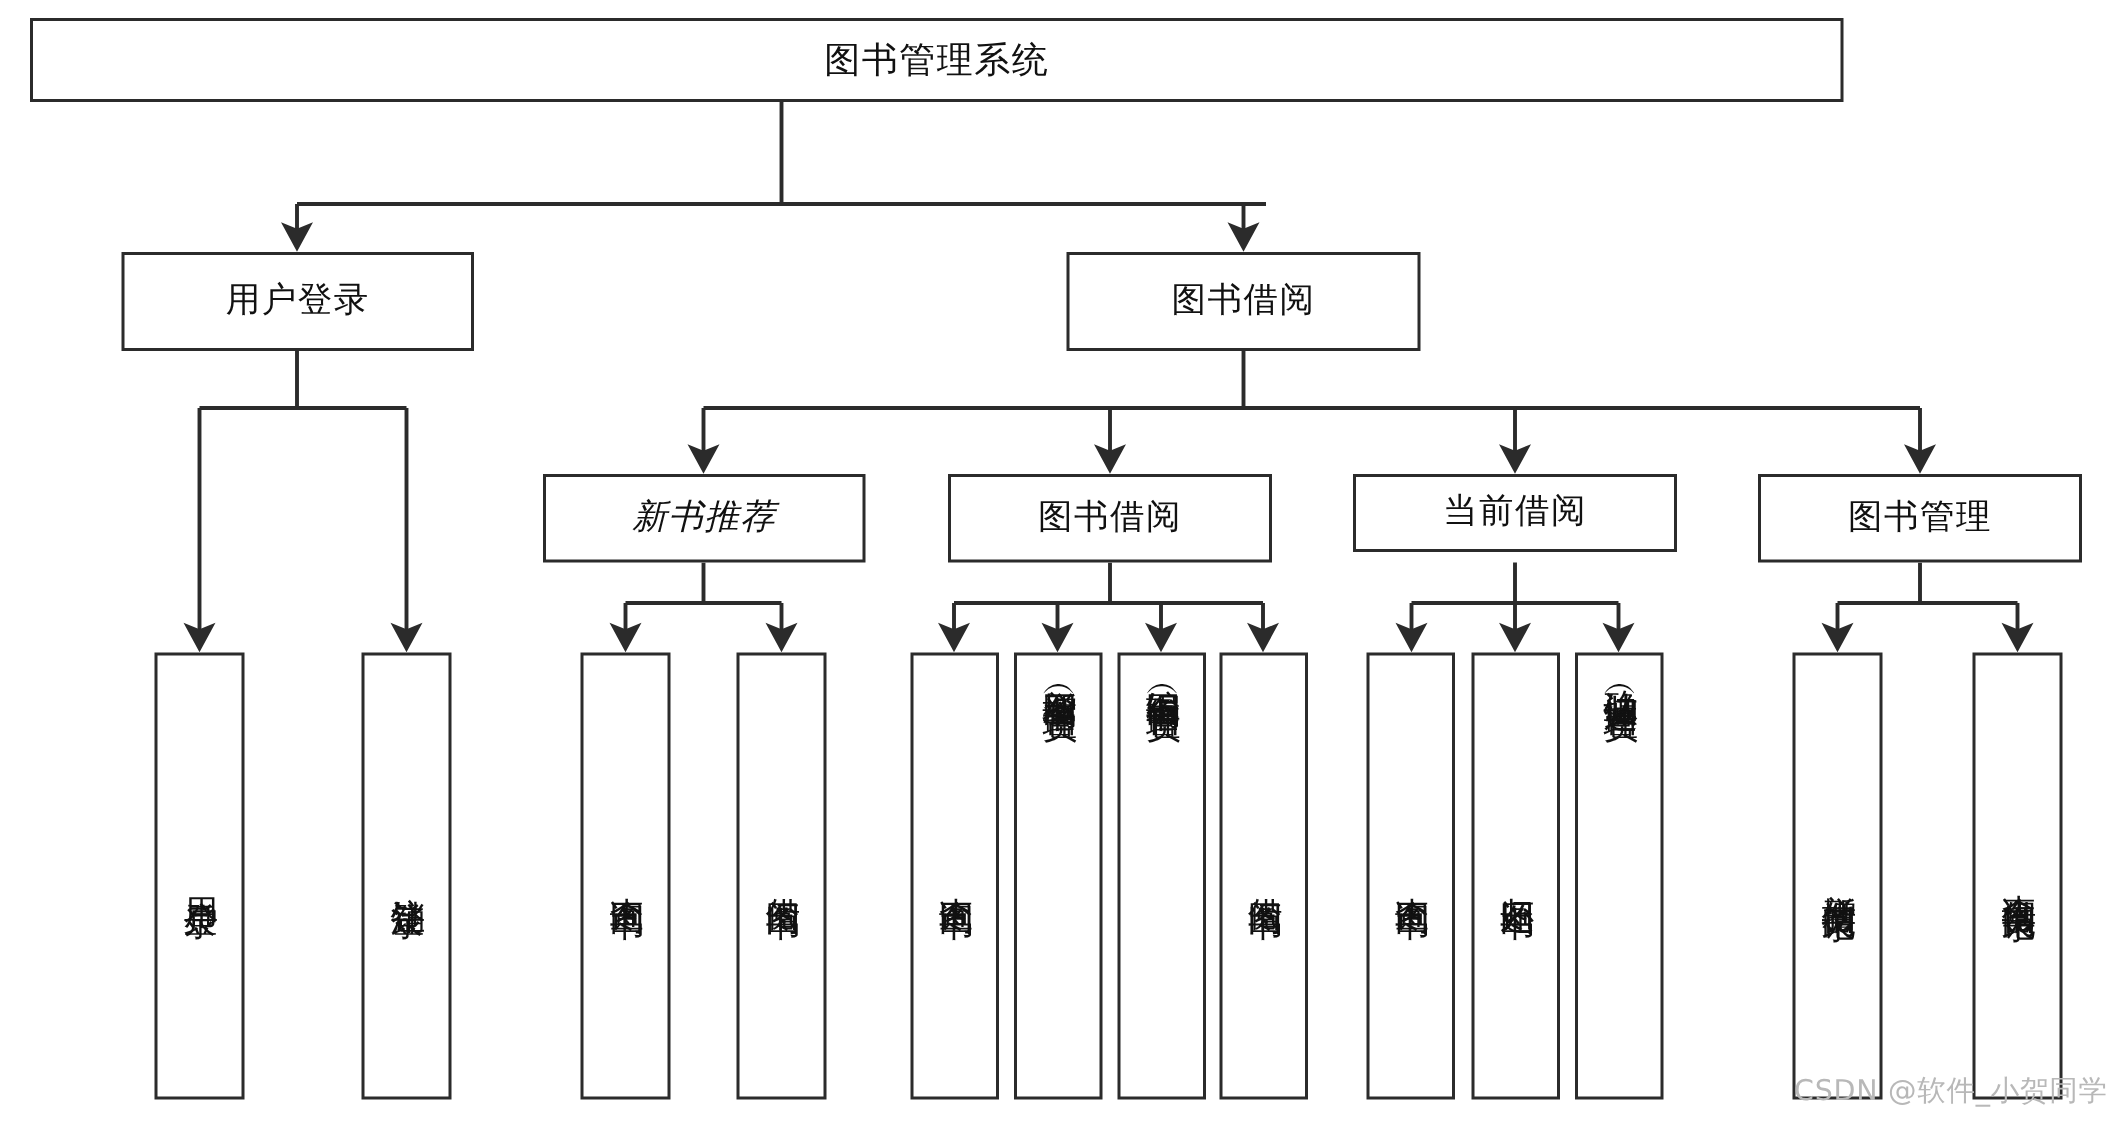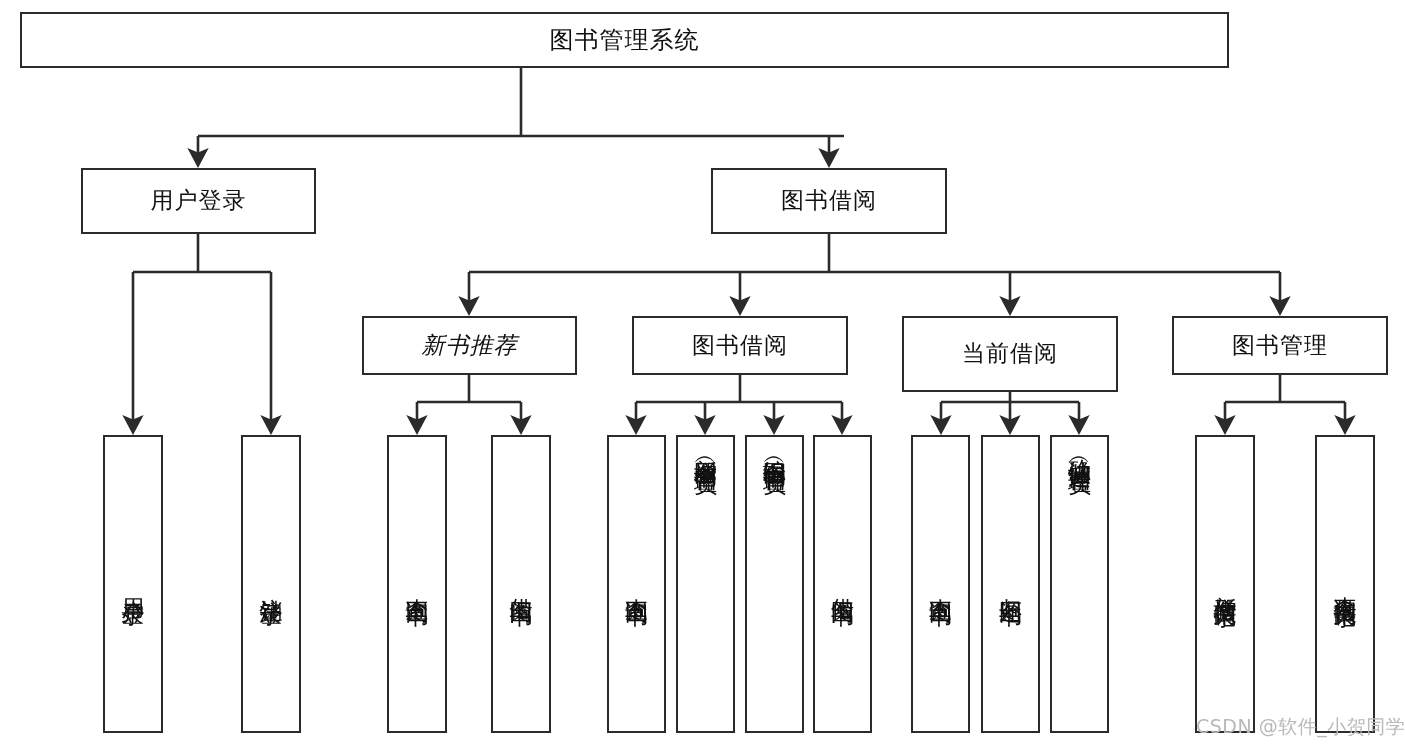--- a/index.html
+++ b/index.html
@@ -135,21 +135,21 @@
   <div class="node node-h" style="left:711px;top:168px;width:236px;height:66px;">
     <span class="node-label">图书借阅</span>
   </div>
 
   <div class="node node-h" style="left:362px;top:316px;width:215px;height:59px;font-style:italic;">
     <span class="node-label">新书推荐</span>
   </div>
   <div class="node node-h" style="left:632px;top:316px;width:216px;height:59px;">
     <span class="node-label">图书借阅</span>
   </div>
-  <div class="node node-h" style="left:902px;top:316px;width:216px;height:76px;">
+  <div class="node node-h" style="left:902px;top:316px;width:216px;height:52px;">
     <span class="node-label">当前借阅</span>
   </div>
   <div class="node node-h" style="left:1172px;top:316px;width:216px;height:59px;">
     <span class="node-label">图书管理</span>
   </div>
 
   <div class="node node-leaf leaf-align-mid" style="left:103px;top:435px;width:60px;height:298px;">
     <span class="node-label">用户登录</span>
   </div>
   <div class="node node-leaf leaf-align-mid" style="left:241px;top:435px;width:60px;height:298px;">

